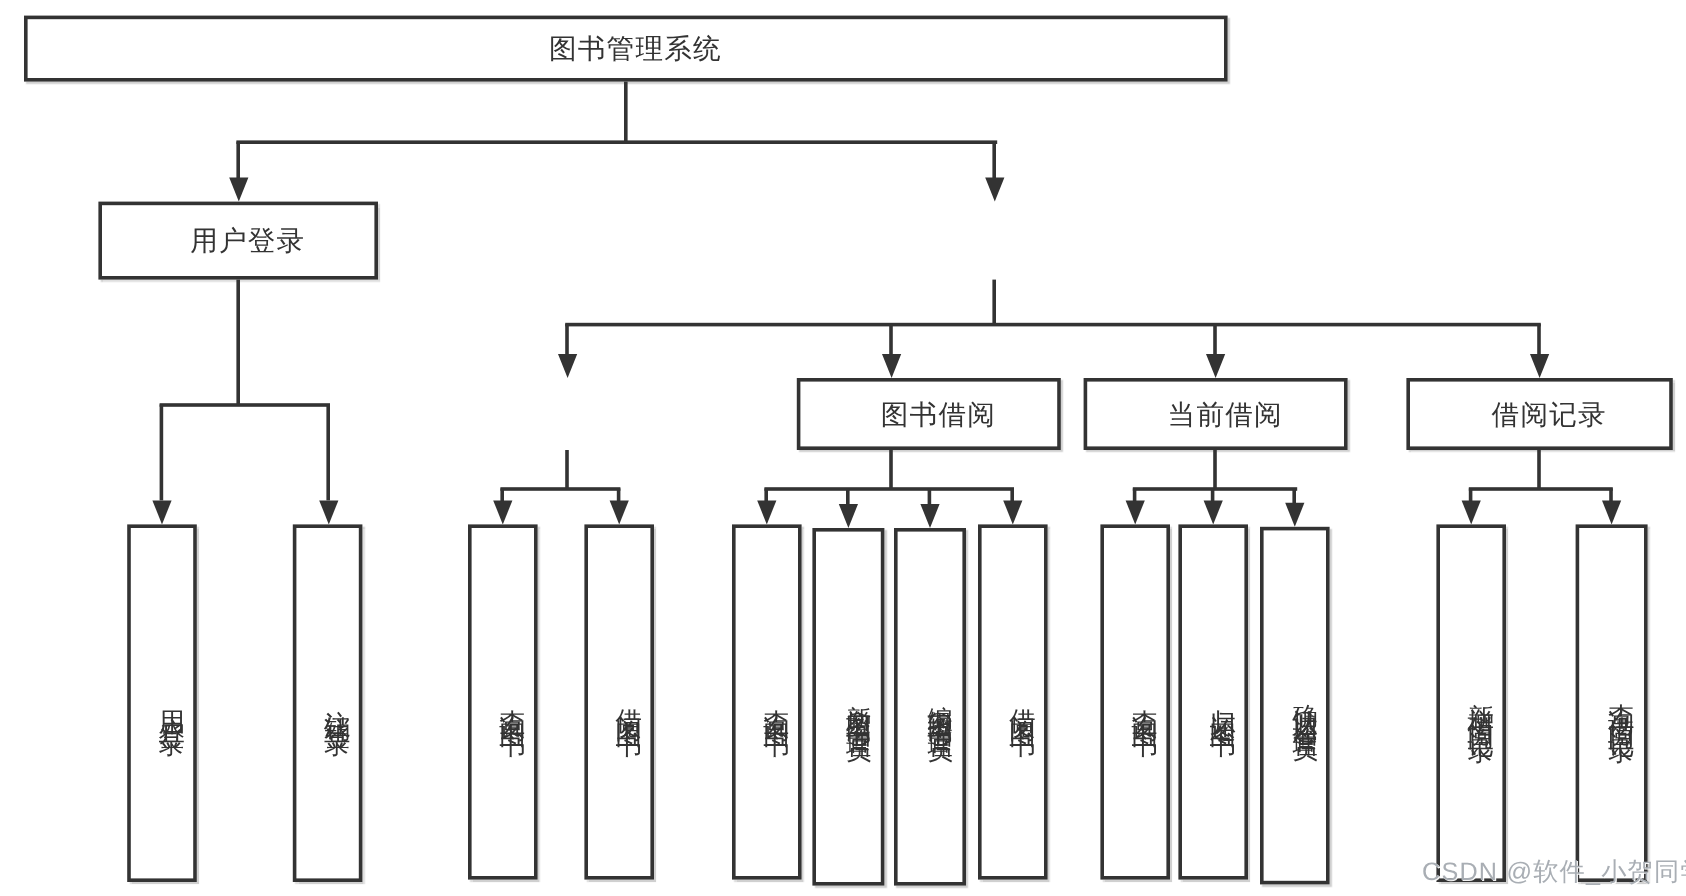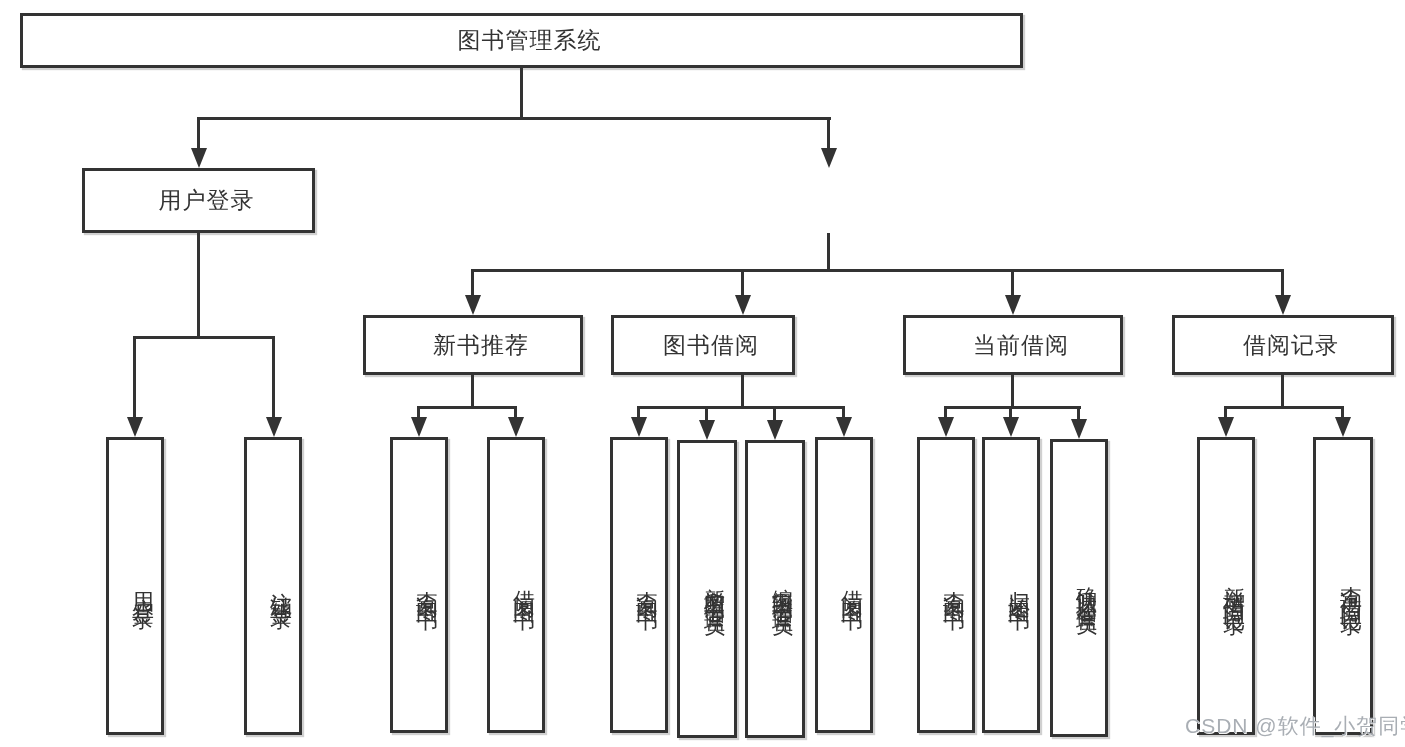--- a/index.html
+++ b/index.html
@@ -78,22 +78,21 @@
   <div class="line" style="left:471px;top:269px;width:813px;height:3px"></div>
   <div class="line" style="left:471px;top:270px;width:3px;height:26px"></div>
   <div class="arrow" style="left:465px;top:295px"></div>
   <div class="line" style="left:741px;top:270px;width:3px;height:26px"></div>
   <div class="arrow" style="left:735px;top:295px"></div>
   <div class="line" style="left:1011px;top:270px;width:3px;height:26px"></div>
   <div class="arrow" style="left:1005px;top:295px"></div>
   <div class="line" style="left:1281px;top:270px;width:3px;height:26px"></div>
   <div class="arrow" style="left:1275px;top:295px"></div>
 
-  <div class="node h" style="left:363px;top:315px;width:220px;height:60px">新书推荐</div>
-  <div class="node h" style="left:611px;top:315px;width:184px;height:60px">图书借阅</div>
+  <div class="node h" style="left:664px;top:315px;width:220px;height:60px">图书借阅</div>
   <div class="node h" style="left:903px;top:315px;width:220px;height:60px">当前借阅</div>
   <div class="node h" style="left:1172px;top:315px;width:222px;height:60px">借阅记录</div>
 
   <div class="line" style="left:471px;top:375px;width:3px;height:32px"></div>
   <div class="line" style="left:417px;top:406px;width:100px;height:3px"></div>
   <div class="line" style="left:417px;top:407px;width:3px;height:12px"></div>
   <div class="arrow" style="left:411px;top:417px"></div>
   <div class="line" style="left:514px;top:407px;width:3px;height:12px"></div>
   <div class="arrow" style="left:508px;top:417px"></div>
 

